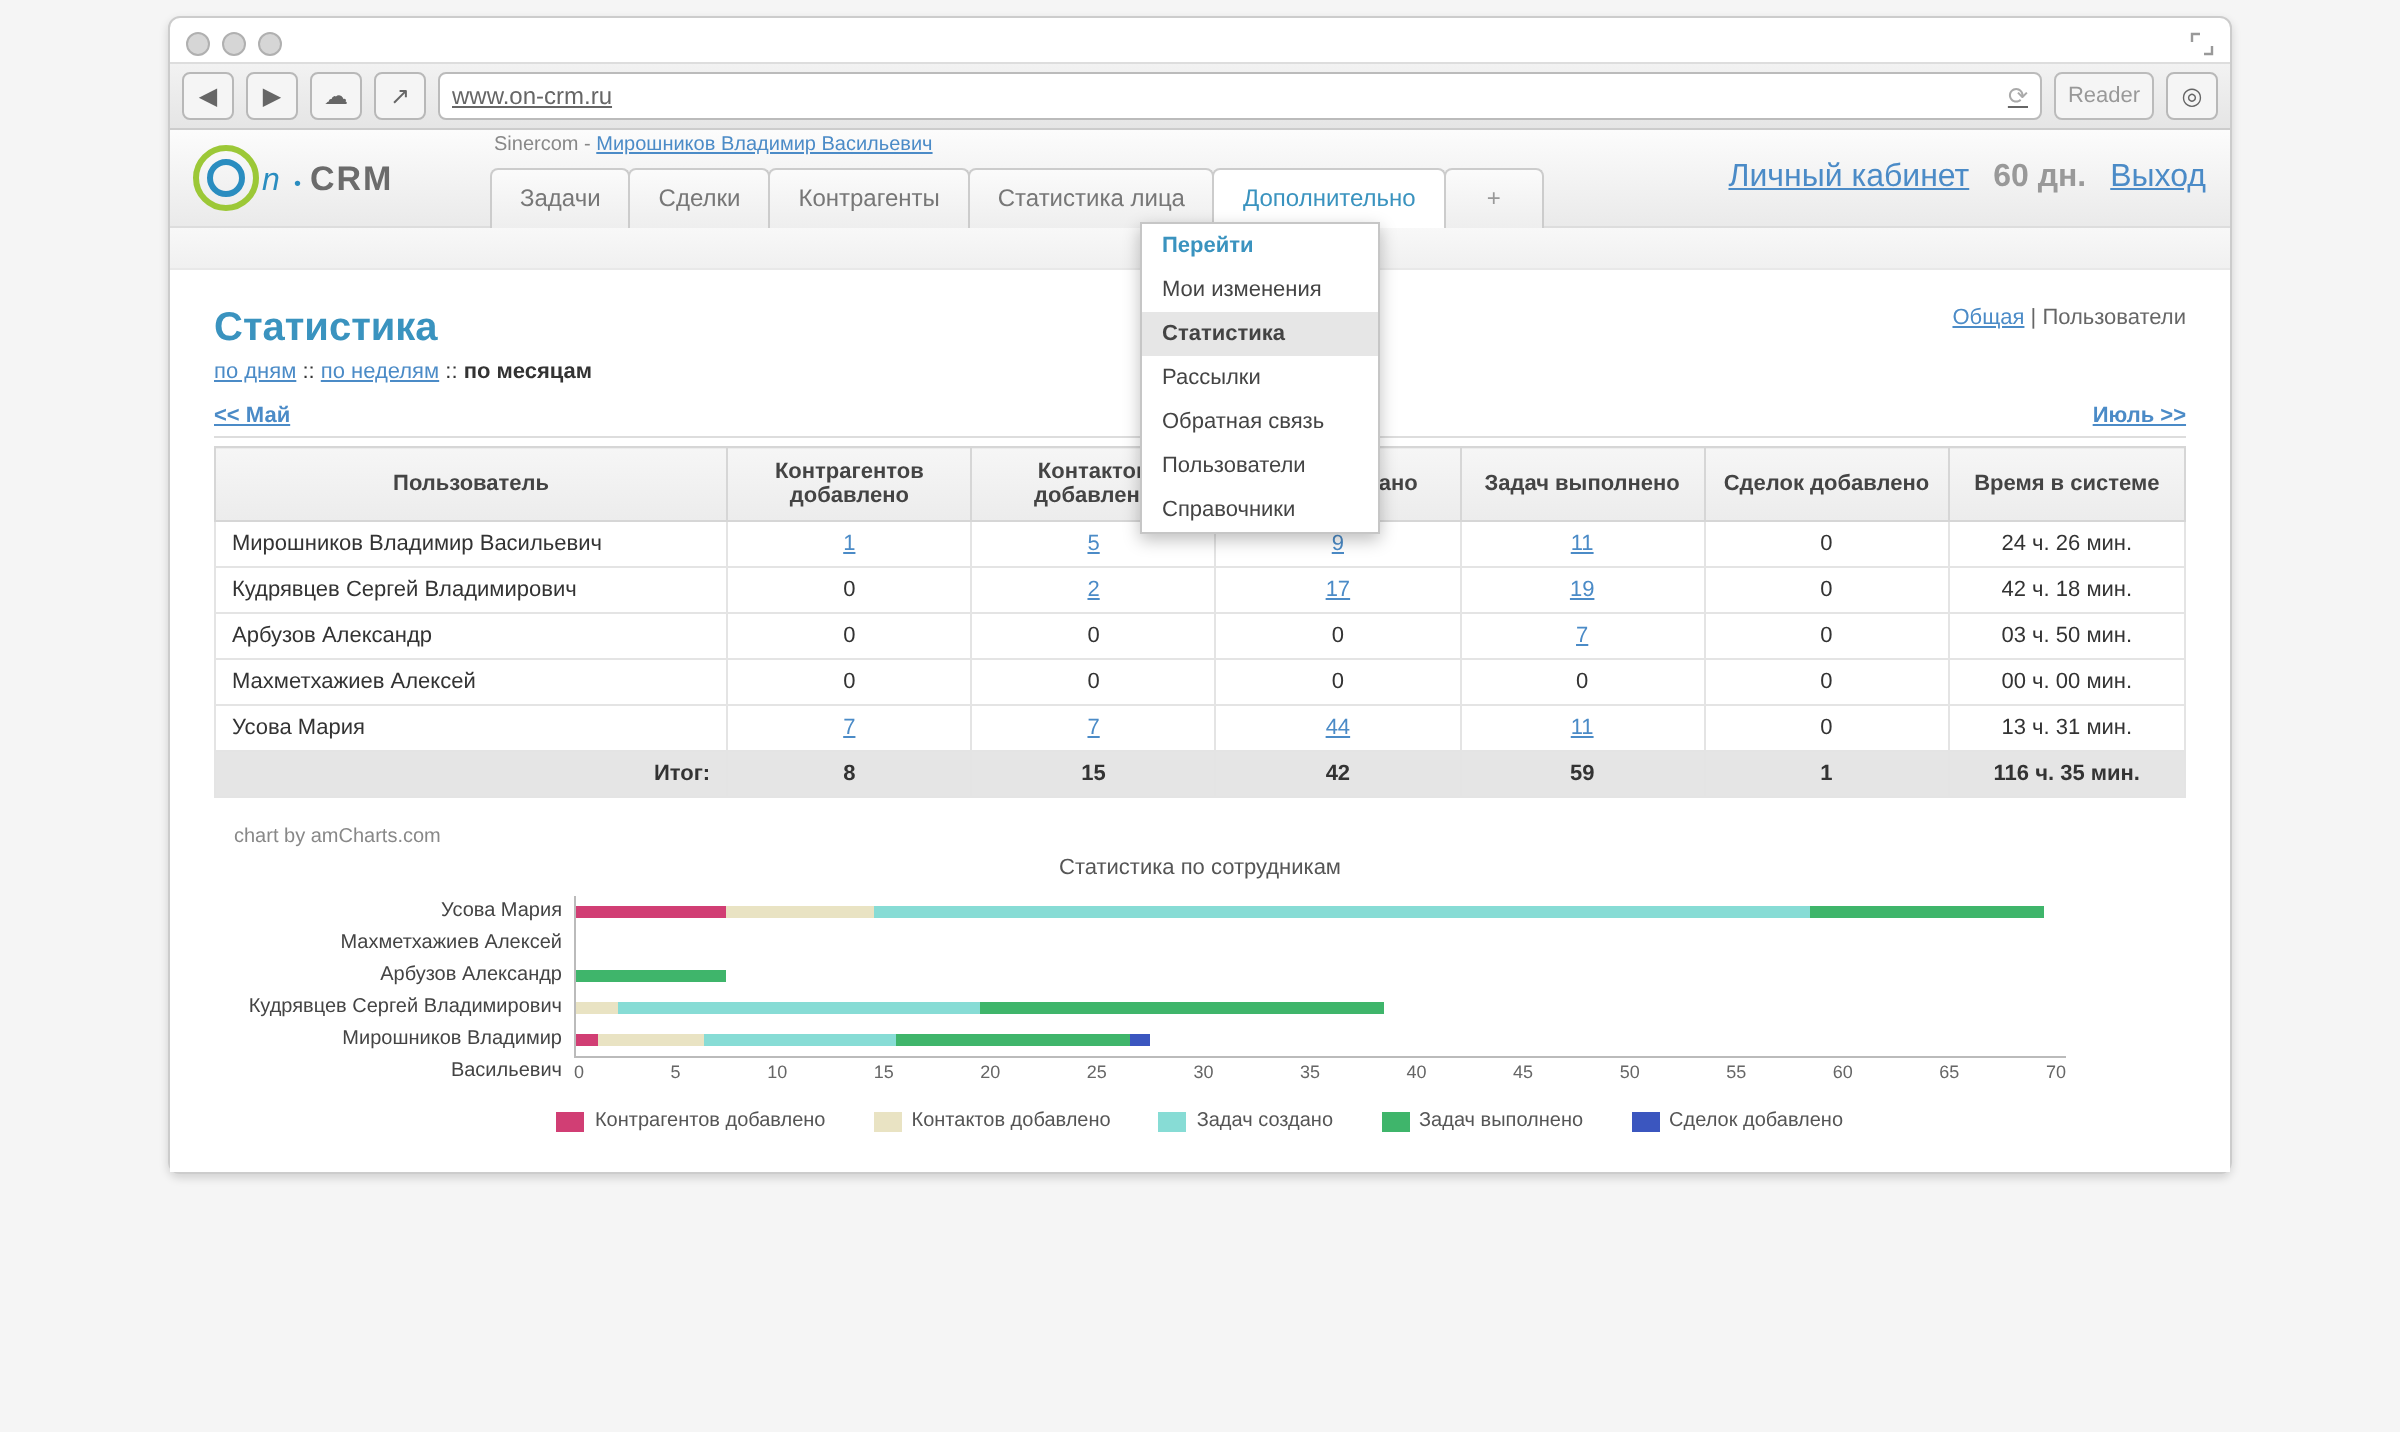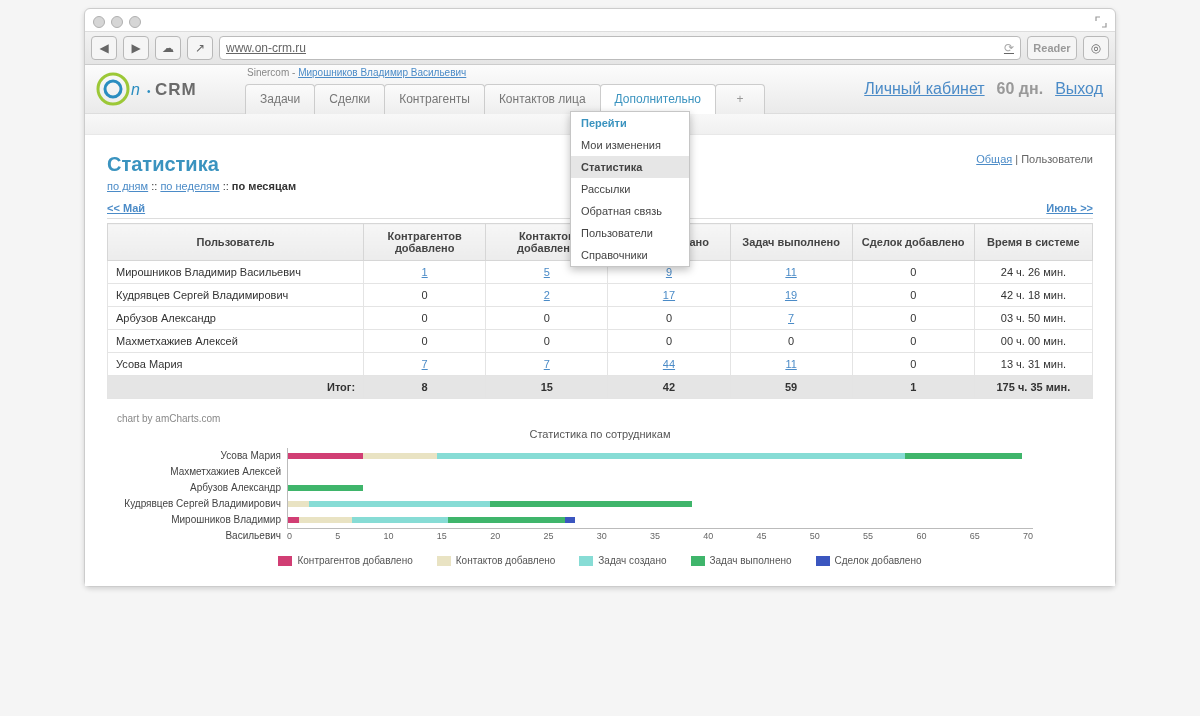--- a/index.html
+++ b/index.html
@@ -4,21 +4,21 @@
 <style>
   body { margin:0; background:#f5f5f5; font-family:Arial, Helvetica, sans-serif; font-size:12px; color:#333; }
   .window { width:1030px; margin:8px auto; background:#fff; border:1px solid #ccc; border-radius:6px; box-shadow:0 2px 5px rgba(0,0,0,.15);}
   .titlebar { height:18px; padding:4px 8px 0 8px; display:flex; align-items:center; gap:6px; }
   .traffic { width:10px; height:10px; border-radius:50%; background:#d6d6d6; border:1px solid #b0b0b0;}
   .expand-icon { margin-left:auto; width:12px; height:12px; }
   .urlbar { display:flex; align-items:center; gap:6px; padding:4px 6px; border-top:1px solid #ddd; border-bottom:1px solid #ccc;
             background:linear-gradient(#f2f2f2,#e5e5e5);}
   .nav-btn { width:24px; height:22px; border:1px solid #b8b8b8; border-radius:4px; background:#f5f5f5; display:flex; align-items:center; justify-content:center; font-size:12px; color:#666;}
   .url-field { flex:1; height:22px; border:1px solid #bbb; border-radius:4px; background:#fff; display:flex; align-items:center; padding:0 6px; color:#666;text-decoration:underline;}
-  .reader { width:48px; height:22px; border:1px solid #bbb; border-radius:4px; background:#f5f5f5; color:#999; font-size:11px; display:flex; align-items:center; justify-content:center;font-weight:bold;}
+  .reader { width:48px; height:22px; border:1px solid #bbb; border-radius:4px; background:#f5f5f5; color:#999; font-size:11px; display:flex; align-items:center; justify-content:center;}
 
   .app { background:#fff;}
   .app-top { display:flex; align-items:center; height:48px; padding:0 12px 0 0;
              background:linear-gradient(#fcfcfc,#eaeaea); border-bottom:1px solid #ddd; position:relative;}
   .logo { width:150px; display:flex; align-items:center; padding-left:10px;}
   .topbar-right { margin-left:auto; display:flex; gap:12px; align-items:center; color:#4b8bc7; font-size:16px;text-align:right;}
   .topbar-right span.grey { color:#999;font-weight:bold;}
   .breadcrumb { position:absolute; left:162px; top:2px; font-size:10px; color:#888;}
   .breadcrumb a { color:#4b8bc7;}
 
@@ -111,21 +111,21 @@
           <text x="60" y="24" font-size="17" fill="#6b6b6b" font-family="Arial" font-weight="bold" letter-spacing="1">CRM</text>
         </svg>
       </div>
       <div class="breadcrumb">
         <span>Sinercom</span><span> - </span><a href="#">Мирошников Владимир Васильевич</a>
       </div>
       <div class="main-tabs" id="main-tabs">
           <div class="mtab">Задачи</div>
           <div class="mtab">Сделки</div>
           <div class="mtab">Контрагенты</div>
-          <div class="mtab">Контактов лица</div>
+          <div class="mtab">Статистика лица</div>
           <div class="mtab active">Дополнительно</div>
           <div class="mtab plus">+</div>
         </div>
       <div class="topbar-right">
         <a href="#" style="color:#4b8bc7;">Личный кабинет</a>
         <span class="grey">60 дн.</span>
         <a href="#" style="color:#4b8bc7;">Выход</a>
       </div>
 
       <div class="dropdown" id="dropdown">
@@ -222,21 +222,21 @@
               <td>0</td>
               <td>13 ч. 31 мин.</td>
             </tr>
             <tr class="total">
               <td>Итог:</td>
               <td>8</td>
               <td>15</td>
               <td>42</td>
               <td>59</td>
               <td>1</td>
-              <td>175 ч. 35 мин.</td>
+              <td>116 ч. 35 мин.</td>
             </tr>
           </tbody>
       </table>
 
       <div class="chart-attr">chart by amCharts.com</div>
       <div class="chart-title">Статистика по сотрудникам</div>
 
       <div class="chart-wrap">
         <div class="chart-labels" id="chart-labels">
             <div>Усова Мария</div>

